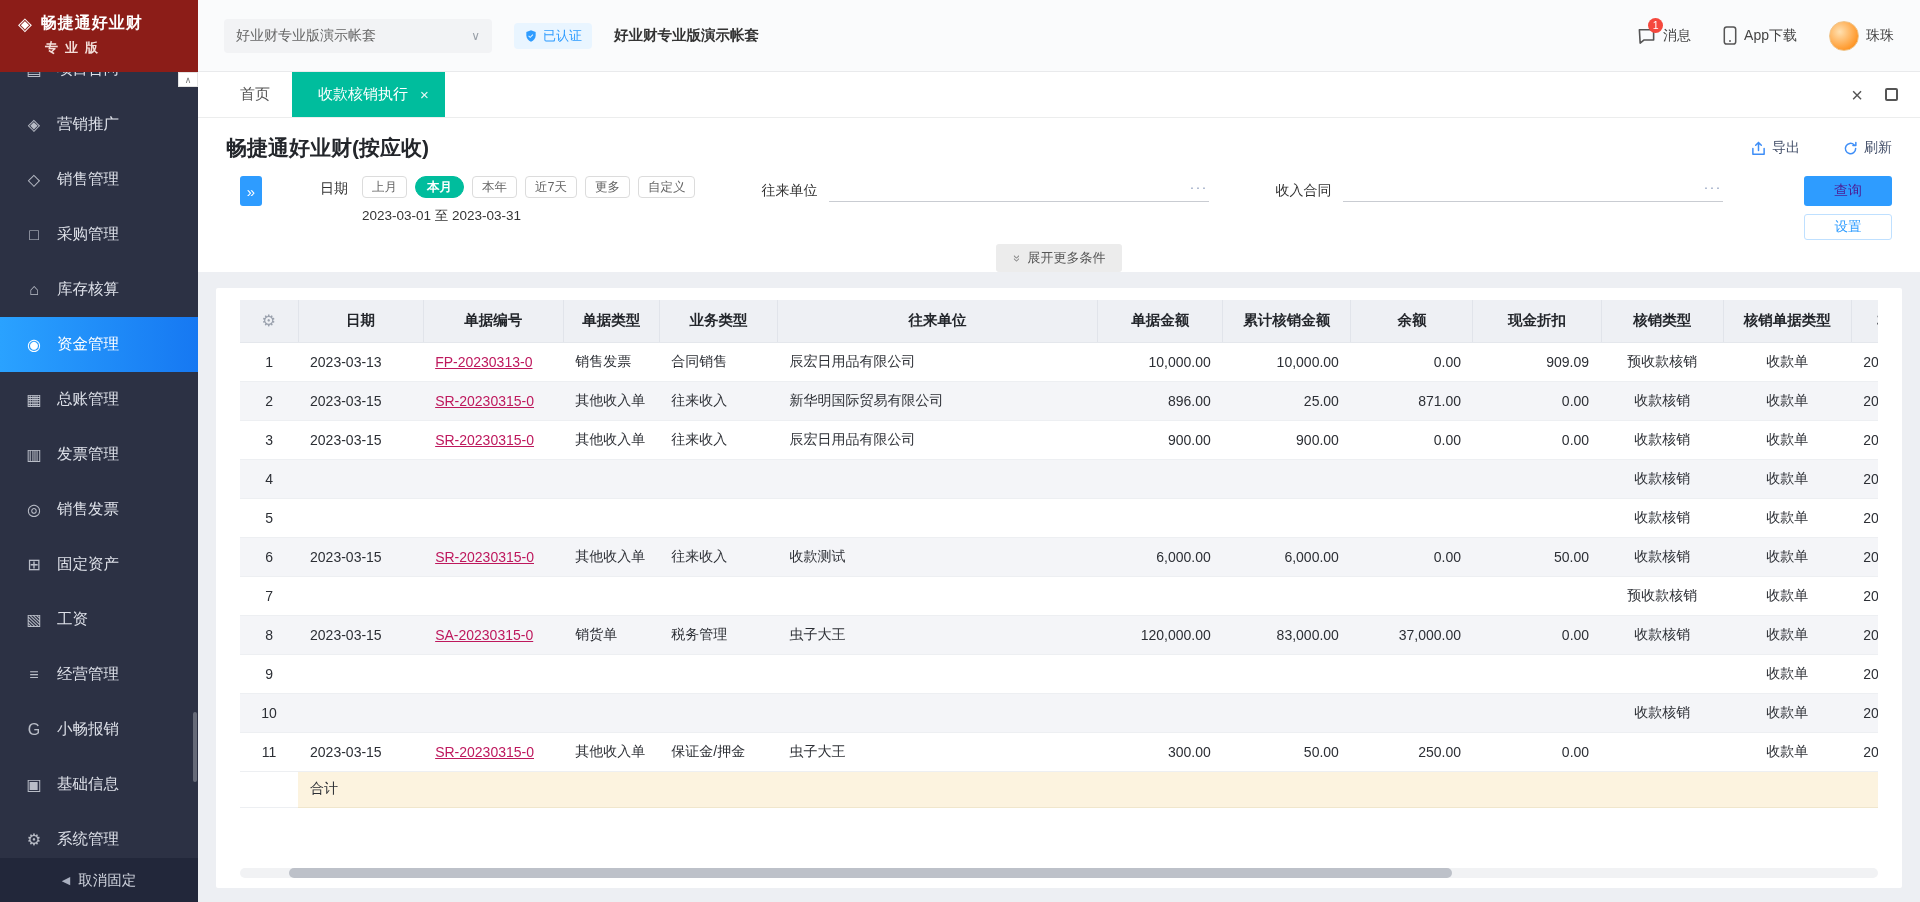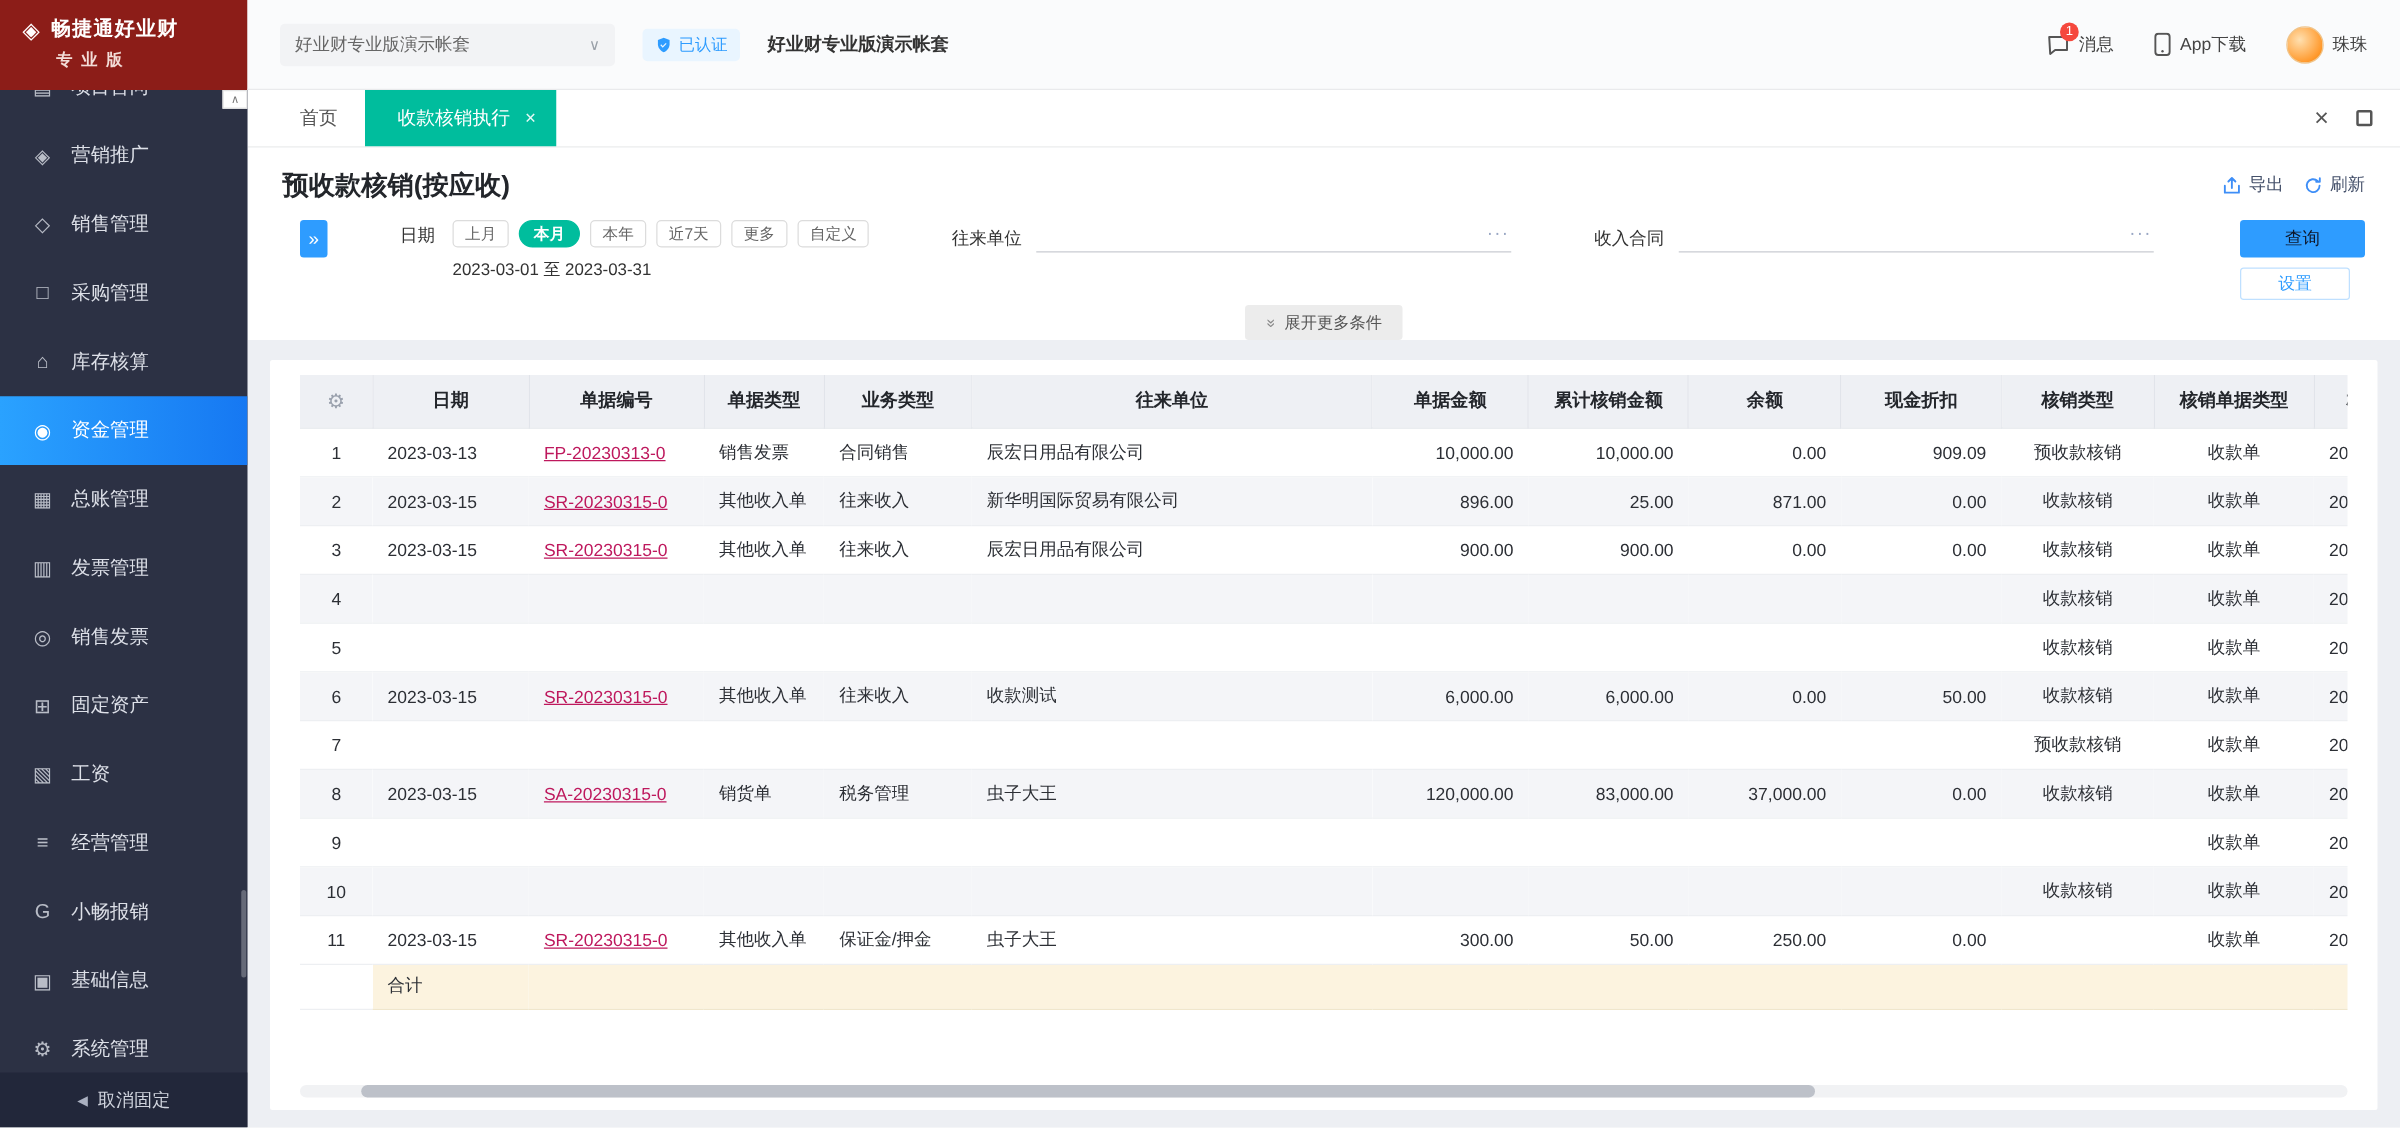--- a/index.html
+++ b/index.html
@@ -50,38 +50,38 @@
   .tab.active { background:#00bd9d; color:#fff; gap:12px; padding:0 16px 0 26px; }
   .tab-x { font-size:15px; opacity:.9; cursor:pointer; }
   .tabbar-right { margin-left:auto; display:flex; align-items:center; gap:22px; padding-right:22px; }
   .win-x { font-size:20px; color:#555; cursor:pointer; line-height:1; }
   .win-sq { width:13px; height:13px; border:2px solid #555; border-radius:2px; cursor:pointer; }
 
   .content { flex:1; display:flex; flex-direction:column; overflow:hidden; }
   .panel-head { background:#fff; flex:none; }
   .title-row { display:flex; align-items:center; justify-content:space-between; padding:16px 28px 4px; }
   h1 { margin:0; font-size:21px; color:#23262b; font-weight:700; }
-  .head-actions { display:flex; gap:16px; }
+  .head-actions { display:flex; gap:43px; }
   .act { display:flex; align-items:center; gap:6px; font-size:14px; color:#44506a; cursor:pointer; }
 
   .filter-row { display:flex; align-items:flex-start; padding:10px 0 0 0; }
   .collapse-btn { width:22px; height:30px; background:#2e9cff; color:#fff; border-radius:3px; display:flex; align-items:center;
     justify-content:center; font-size:15px; margin-left:42px; cursor:pointer; flex:none; }
   .f-date { display:flex; gap:14px; margin-left:58px; }
   .f-label { font-size:14px; color:#333; line-height:24px; white-space:nowrap; }
   .chips { display:flex; gap:8px; align-items:center; }
   .chip { height:22px; padding:0 9px; border:1px solid #dcdcdc; border-radius:4px; font-size:12.5px; color:#666;
     display:flex; align-items:center; background:#fff; cursor:pointer; white-space:nowrap; }
   .chip.active { background:#00bd9d; border-color:#00bd9d; color:#fff; border-radius:11px; padding:0 11px; font-weight:600; }
   .date-range { font-size:13.5px; color:#333; margin-top:9px; }
   .f-field { display:flex; gap:12px; margin-left:66px; margin-top:2px; }
   .underline-input { width:380px; border-bottom:1px solid #c9ccd2; height:24px; position:relative; cursor:text; }
   .dots { position:absolute; right:2px; top:0px; color:#98a6c3; font-size:15px; letter-spacing:1px; cursor:pointer; }
   .f-actions { margin-left:auto; margin-right:28px; display:flex; flex-direction:column; gap:8px; }
-  .btn-primary { width:100px; height:30px; background:#2e9cff; color:#0f172a; border:none; border-radius:3px; font-size:14px; cursor:pointer; }
+  .btn-primary { width:88px; height:30px; background:#2e9cff; color:#4c1d95; border:none; border-radius:3px; font-size:14px; cursor:pointer; }
   .btn-ghost { width:88px; height:26px; background:#fff; color:#2e9cff; border:1px solid #bfe0ff; border-radius:3px; font-size:13.5px; cursor:pointer; }
   .expander-wrap { display:flex; justify-content:center; padding:4px 0 0; }
   .expander { display:flex; align-items:center; gap:8px; background:#ececec; color:#555; font-size:13px; padding:5px 16px; border-radius:3px; cursor:pointer; }
   .exp-icon { display:inline-block; transform:rotate(-90deg); color:#888; font-size:13px; }
 
   
   .table-card { flex:1; background:#fff; margin:16px 18px 14px; padding:12px 24px 10px; overflow:hidden; display:flex; flex-direction:column; border-radius:2px; }
   .table-clip { overflow:hidden; flex:1; }
   table { border-collapse:collapse; table-layout:fixed; width:1722px; font-size:14px; }
   th { height:42px; background:#eef0f4; font-weight:700; color:#23262b; border-right:1px solid #e1e4ea; border-bottom:1px solid #e4e7ec;
@@ -230,21 +230,21 @@
       <div class="tabbar-right">
         <span class="win-x">×</span>
         <span class="win-sq"></span>
       </div>
     </div>
 
     <div class="content">
 
       <div class="panel-head">
         <div class="title-row">
-          <h1>预收款核销(按应收)</h1>
+          <h1>畅捷通好业财(按应收)</h1>
           <div class="head-actions">
             <span class="act">
               <svg width="15" height="15" viewBox="0 0 16 16" fill="none" stroke="#3e8ef7" stroke-width="1.6" stroke-linecap="round" stroke-linejoin="round">
                   <path d="M8 10V2M5 4.5L8 1.5l3 3"></path>
                   <path d="M2 8v6h12V8"></path>
                 </svg>
               <span>导出</span>
             </span>
             <span class="act">
               <svg width="15" height="15" viewBox="0 0 16 16" fill="none" stroke="#3e8ef7" stroke-width="1.6" stroke-linecap="round" stroke-linejoin="round">

